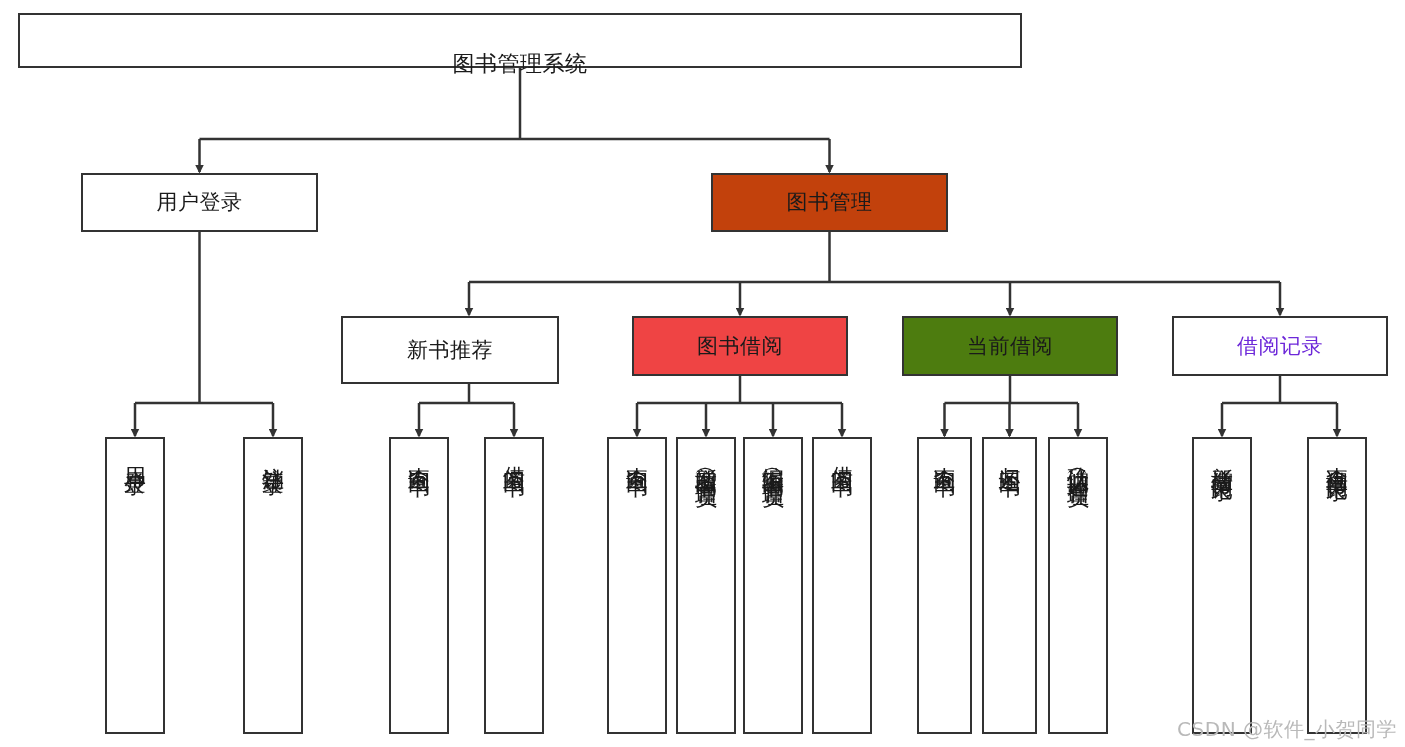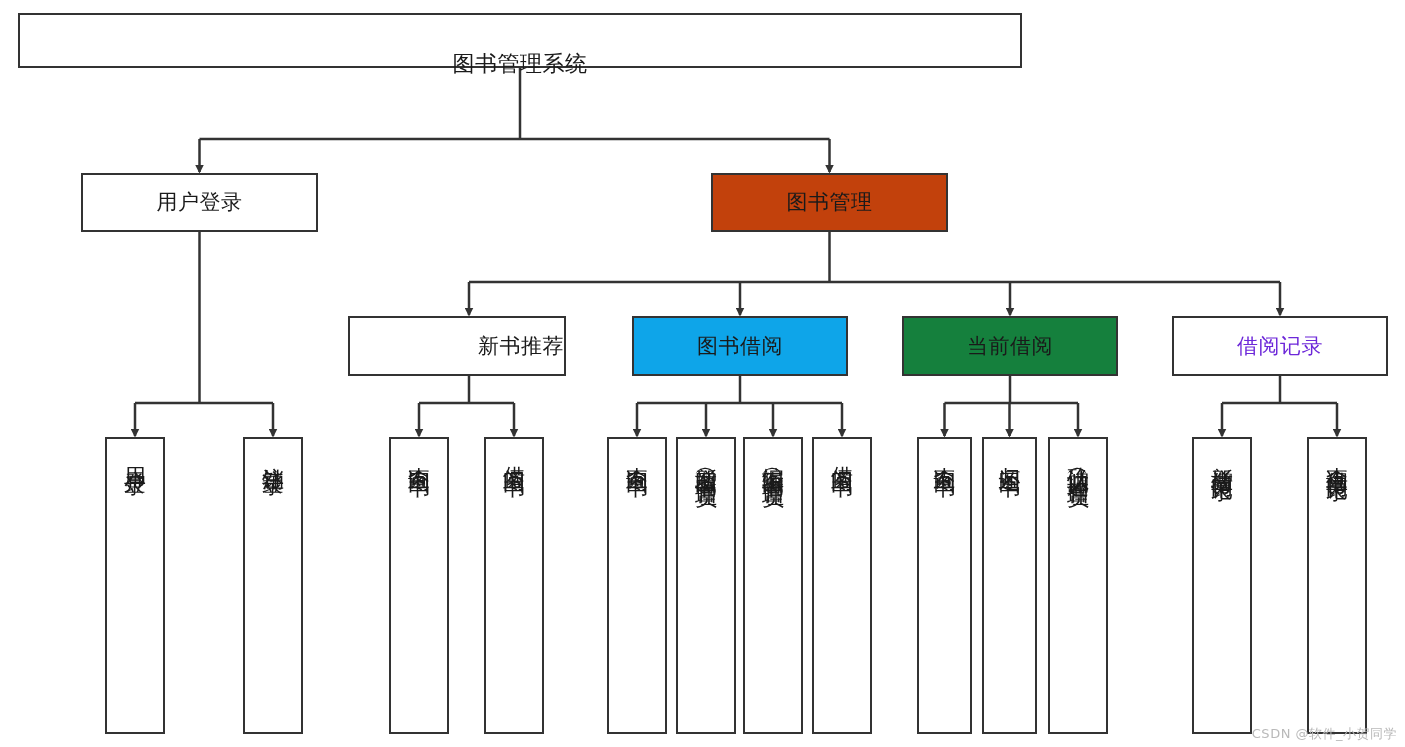--- a/index.html
+++ b/index.html
@@ -62,21 +62,21 @@
     text-orientation: upright;
     font-size: 22px;
     line-height: 1.0;
     letter-spacing: 3px;
     white-space: nowrap;
   }
   #watermark {
     position: absolute;
     right: 8px;
     bottom: 4px;
-    font-size: 13px;
+    font-size: 20px;
     color: #b9b9b9;
     letter-spacing: 0.5px;
     white-space: nowrap;
     user-select: none;
     text-align: center;
   }
 </style>
 </head>
 <body>
 
@@ -128,27 +128,27 @@
   <div id="node-layer">
       <div class="node horiz root" id="node-root" style="left: 18px; top: 13px; width: 1004px; height: 55px; border-color: rgb(51, 51, 51); background: rgb(255, 255, 255); color: rgb(26, 26, 26);">
         <span class="node-label">图书管理系统</span>
       </div>
       <div class="node horiz" id="node-l2-login" style="left: 81px; top: 173px; width: 237px; height: 59px; border-color: rgb(51, 51, 51); background: rgb(255, 255, 255); color: rgb(26, 26, 26);">
         <span class="node-label">用户登录</span>
       </div>
       <div class="node horiz" id="node-l2-books" style="left: 711px; top: 173px; width: 237px; height: 59px; border-color: rgb(51, 51, 51); background: #c2410c; color: rgb(26, 26, 26);">
         <span class="node-label">图书管理</span>
       </div>
-      <div class="node horiz" id="node-l3-newbook" style="left: 348px; top: 316px; width: 218px; height: 60px; border-color: rgb(51, 51, 51); background: rgb(255, 255, 255); color: rgb(26, 26, 26); justify-content: flex-end;">
+      <div class="node horiz" id="node-l3-newbook" style="left: 341px; top: 316px; width: 218px; height: 68px; border-color: rgb(51, 51, 51); background: rgb(255, 255, 255); color: rgb(26, 26, 26);">
         <span class="node-label">新书推荐</span>
       </div>
-      <div class="node horiz" id="node-l3-borrow" style="left: 632px; top: 316px; width: 216px; height: 60px; border-color: rgb(51, 51, 51); background: #0ea5e9; color: rgb(26, 26, 26);">
+      <div class="node horiz" id="node-l3-borrow" style="left: 632px; top: 316px; width: 216px; height: 60px; border-color: rgb(51, 51, 51); background: #ef4444; color: rgb(26, 26, 26);">
         <span class="node-label">图书借阅</span>
       </div>
-      <div class="node horiz" id="node-l3-current" style="left: 902px; top: 316px; width: 216px; height: 60px; border-color: rgb(51, 51, 51); background: #15803d; color: rgb(26, 26, 26);">
+      <div class="node horiz" id="node-l3-current" style="left: 902px; top: 316px; width: 216px; height: 60px; border-color: rgb(51, 51, 51); background: #4d7c0f; color: rgb(26, 26, 26);">
         <span class="node-label">当前借阅</span>
       </div>
       <div class="node horiz" id="node-l3-records" style="left: 1172px; top: 316px; width: 216px; height: 60px; border-color: rgb(51, 51, 51); background: rgb(255, 255, 255); color: #6d28d9;">
         <span class="node-label">借阅记录</span>
       </div>
       <div class="node vert" id="node-leaf-1" style="left: 105px; top: 437px; width: 60px; height: 297px; border-color: rgb(51, 51, 51); background: rgb(255, 255, 255); color: rgb(26, 26, 26);">
         <span class="node-label">用户登录</span>
       </div>
       <div class="node vert" id="node-leaf-2" style="left: 243px; top: 437px; width: 60px; height: 297px; border-color: rgb(51, 51, 51); background: rgb(255, 255, 255); color: rgb(26, 26, 26);">
         <span class="node-label">注销登录</span>

